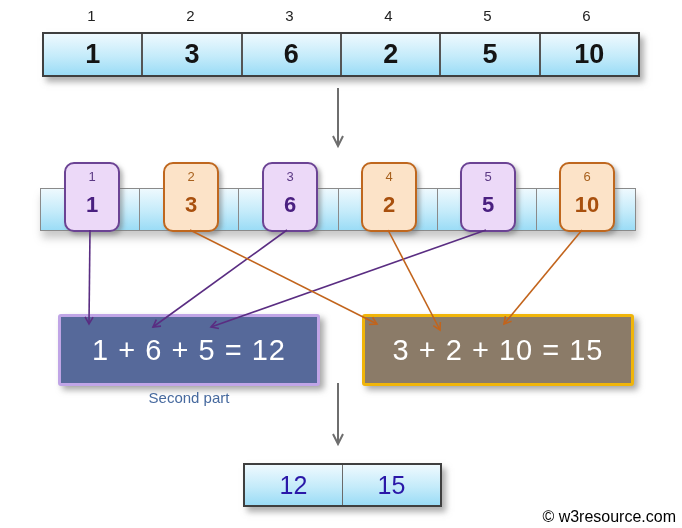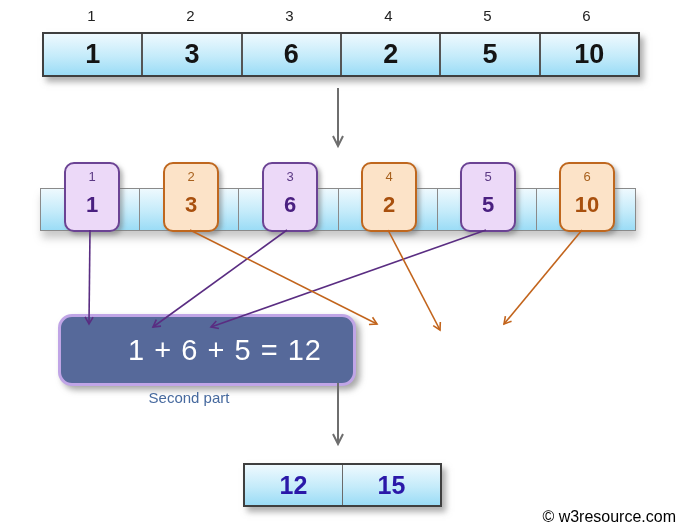--- a/index.html
+++ b/index.html
@@ -28,33 +28,33 @@
         box-shadow:3px 3px 4px rgba(110,110,110,.5);text-align:center;z-index:4;}
   .card .card-idx{font-size:13px;line-height:20px;margin-top:3px;}
   .card .card-val{font-size:22px;font-weight:bold;line-height:26px;margin-top:5px;}
   .card.purple{background:#ecd9f8;border:2px solid #6b4394;}
   .card.purple .card-idx{color:#5c3a85;}
   .card.purple .card-val{color:#4a2080;}
   .card.orange{background:#fce3c8;border:2px solid #bf671e;}
   .card.orange .card-idx{color:#a8611e;}
   .card.orange .card-val{color:#a8500e;}
   
-  .sum-box{position:absolute;top:314px;height:66px;border-radius:14px;z-index:2;
+  .sum-box{position:absolute;top:314px;height:66px;border-radius:3px;z-index:2;
            display:flex;align-items:center;justify-content:center;
            color:#ffffff;font-size:29px;letter-spacing:1px;
-           box-shadow:4px 4px 6px rgba(110,110,110,.6);padding-left:36px;}
+           box-shadow:4px 4px 6px rgba(110,110,110,.6);}
   .sum-box.first{left:58px;width:256px;background:#56699a;border:3px solid #c0a5e6;}
   .sum-box.second{left:362px;width:266px;background:#8b7b68;border:3px solid #f0b50a;}
   .part-label{position:absolute;top:389px;height:18px;text-align:center;font-size:15px;z-index:2;}
   .part-label.first{left:58px;width:262px;color:#46699e;}
   .part-label.second{left:362px;width:272px;color:#8a6a45;}
   
   .result-array{left:243px;top:463px;width:195px;height:40px;}
   .result-array .cell{flex:1;display:flex;align-items:center;justify-content:center;
-      font-size:25px;font-weight:bold;color:#2a18a8;border-left:1px solid #6a6a6a;}
+      font-size:25px;font-weight:normal;color:#2a18a8;border-left:1px solid #6a6a6a;}
   .result-array .cell:first-child{border-left:none;}
   
   .watermark{position:absolute;right:6px;bottom:2px;font-size:16px;color:#000000;}
   
   .overlay{position:absolute;left:0;top:0;width:682px;height:528px;z-index:10;pointer-events:none;}
 </style>
 </head>
 <body>
 
 <div class="canvas">
@@ -107,20 +107,23 @@
     <div class="card-val">5</div>
   </div>
   <div class="card orange" style="left:559px">
     <div class="card-idx">6</div>
     <div class="card-val">10</div>
   </div>
 
   <div class="sum-box first">
     <span>1 + 6 + 5 = 12</span>
   </div>
+  <div class="sum-box second">
+    <span>3 + 2 + 10 = 15</span>
+  </div>
   <div class="part-label first">Second part</div>
 
   <div class="array result-array">
     <div class="cell cellgrad">12</div>
     <div class="cell cellgrad">15</div>
   </div>
 
   <div class="watermark">© w3resource.com</div>
 
   <svg class="overlay" viewBox="0 0 682 528" xmlns="http://www.w3.org/2000/svg">

